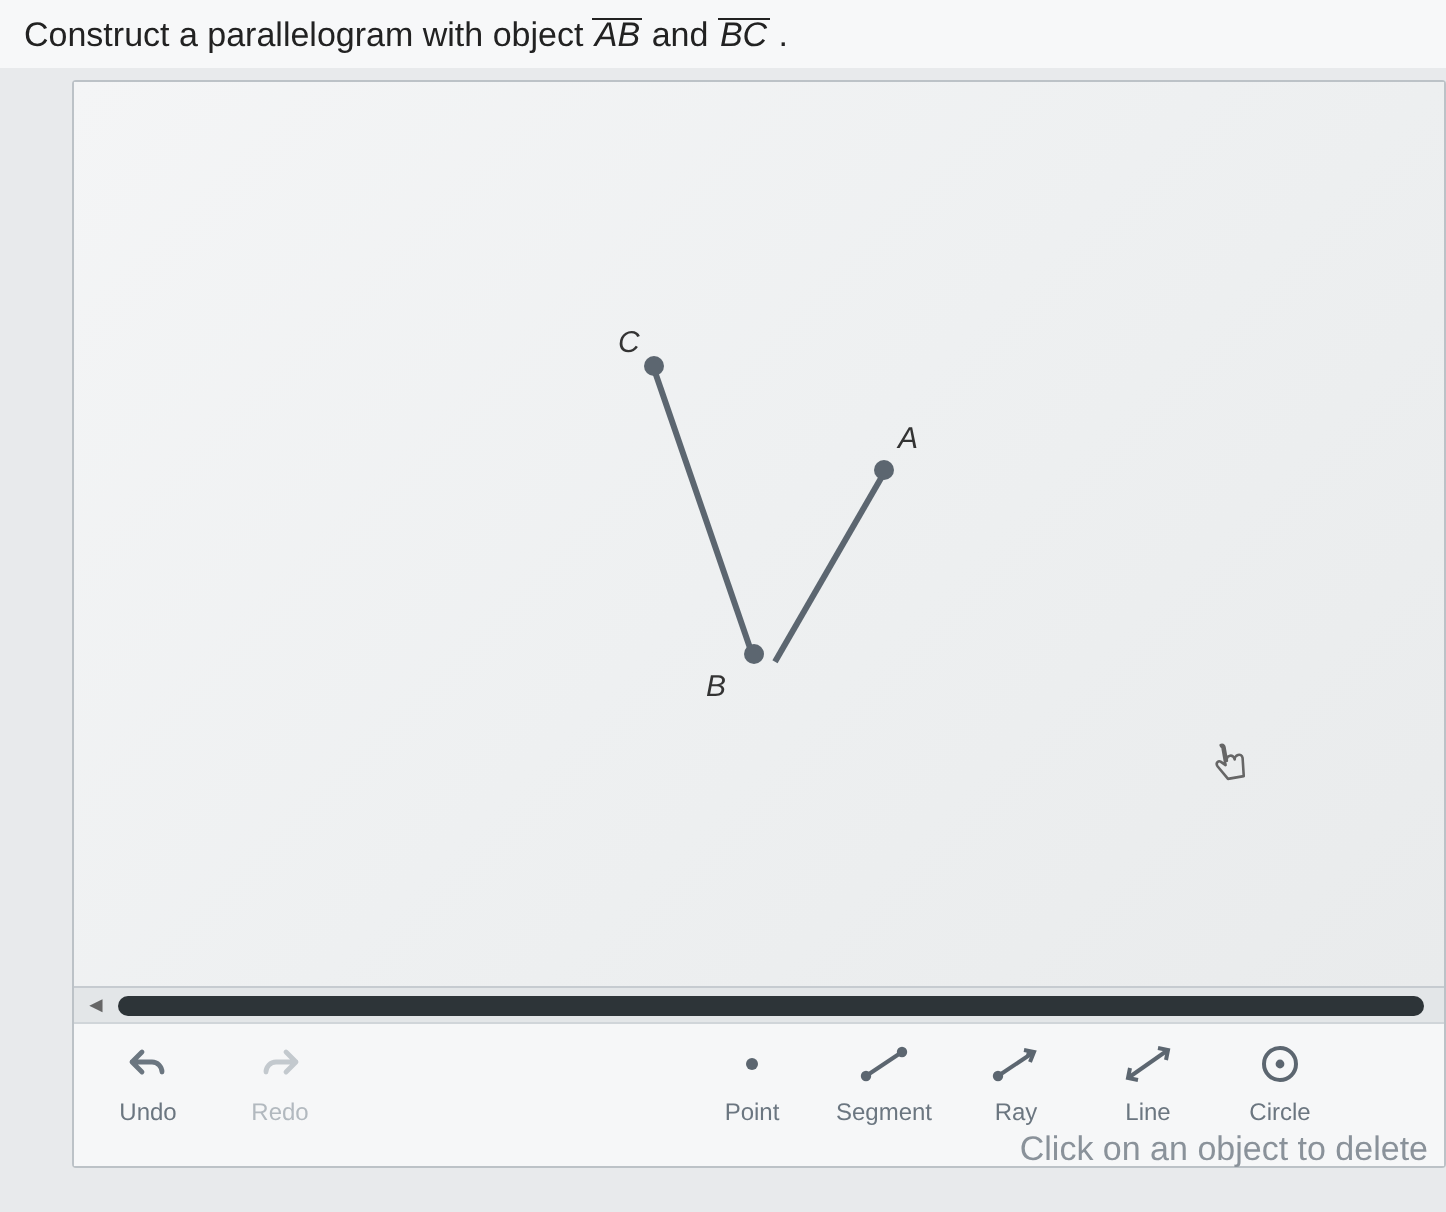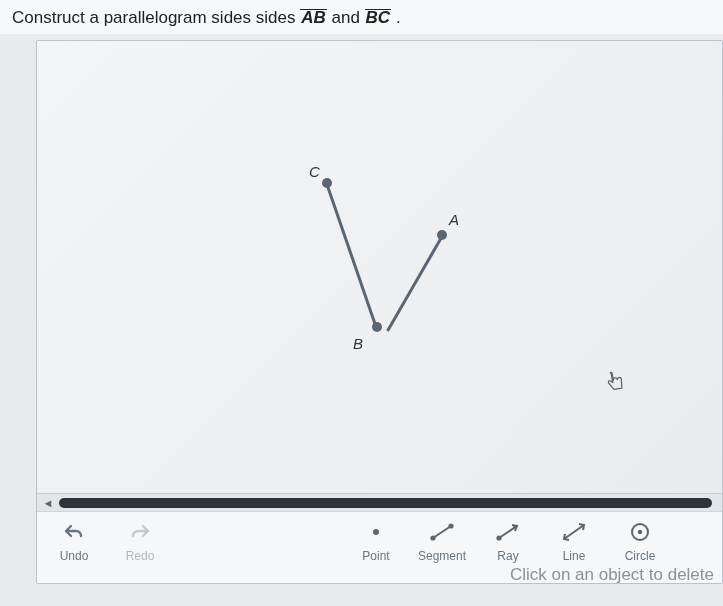--- a/index.html
+++ b/index.html
@@ -16,21 +16,20 @@
     font-size: 17px;
     color: #222;
     background: #f7f8f9;
     position: relative;
   }
   .overline {
     display: inline-block;
     position: relative;
     font-style: italic;
     padding: 0 1px;
-    font-weight: bold;
   }
   .overline::before {
     content: "";
     position: absolute;
     top: 1px;
     left: 0;
     right: 0;
     height: 1px;
     background: #222;
   }
@@ -133,21 +132,21 @@
     right: 8px;
     bottom: -2px;
     font-size: 17px;
     color: #8a929a;
   }
 </style>
 </head>
 <body>
 
 <div class="prompt">
-  <span>Construct a parallelogram sides sides </span>
+  <span>Construct a parallelogram with object </span>
   <span class="overline">AB</span>
   <span> and </span>
   <span class="overline">BC</span>
   <span>.</span>
 </div>
 
 <div class="frame">
 
   <div class="canvas-area">
 

